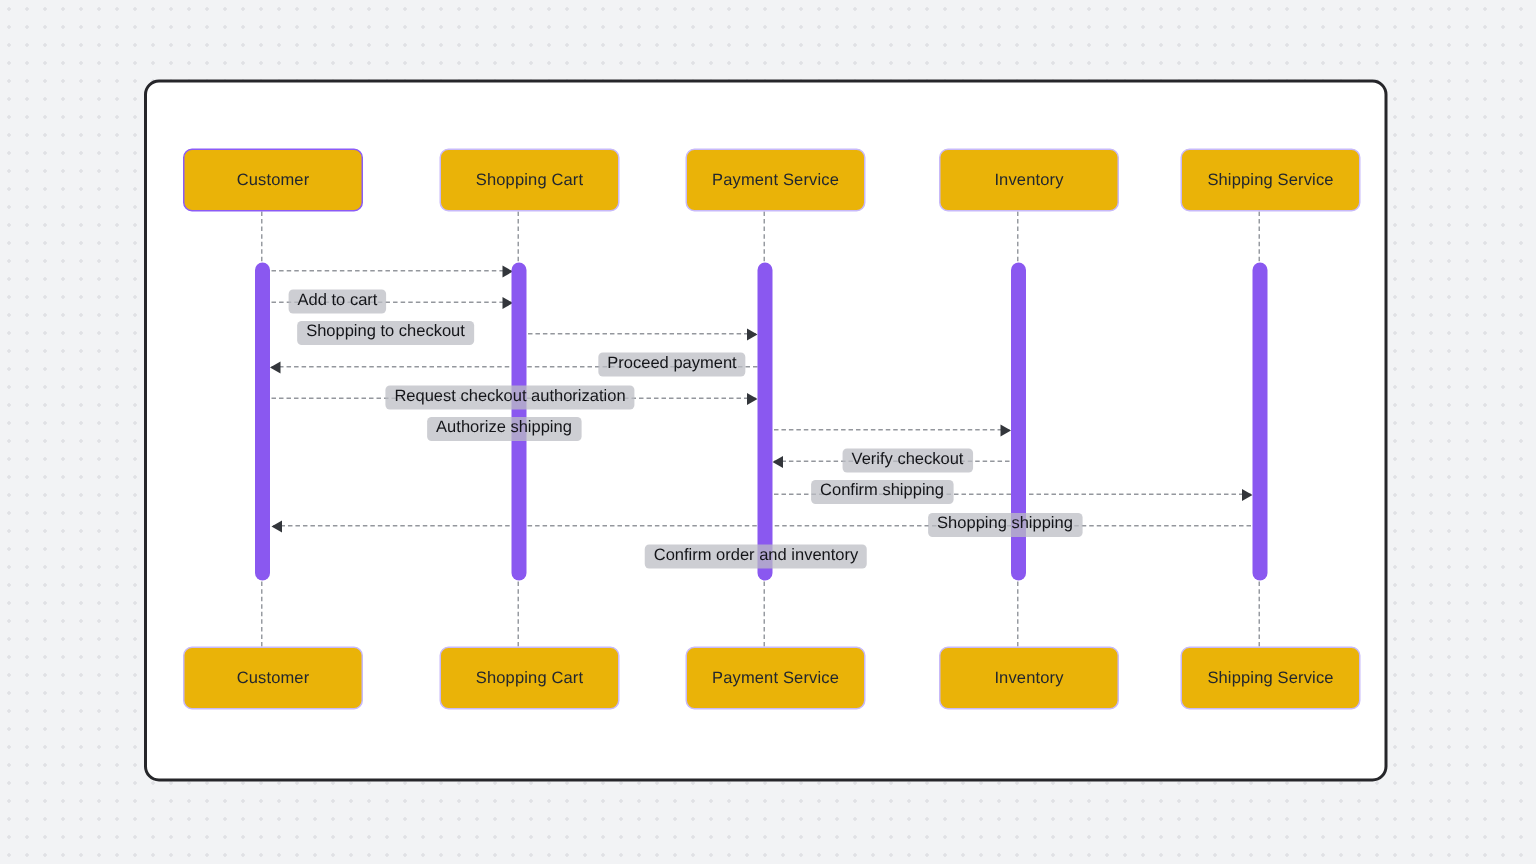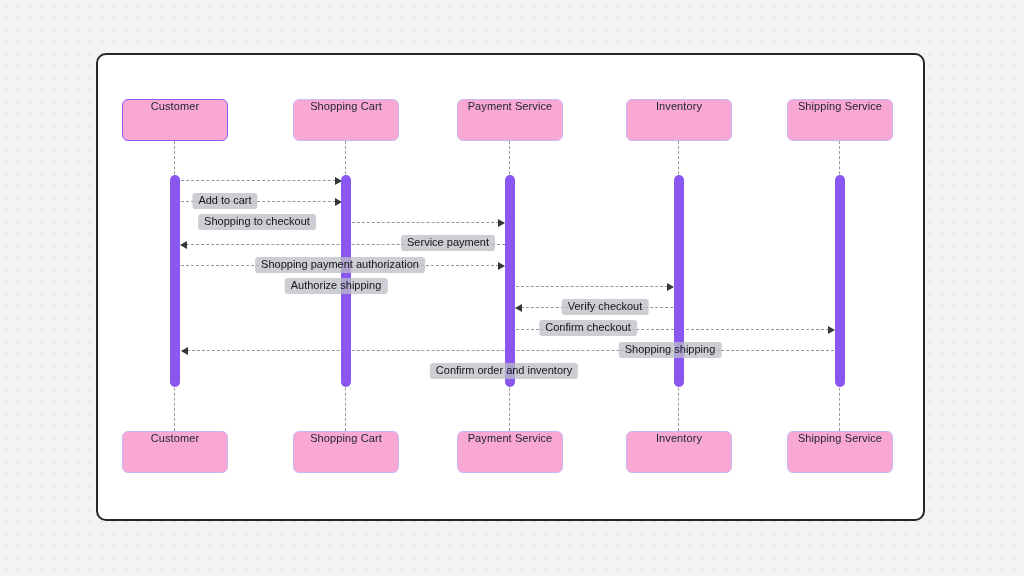--- a/index.html
+++ b/index.html
@@ -9,23 +9,23 @@
     background-color:#f2f3f5;
     background-image:radial-gradient(#e0e1e5 1px, transparent 1.3px);
     background-size:12px 12px;
   }
   .panel{
     position:absolute;left:96px;top:53px;width:829px;height:468px;
     background:#ffffff;border:2px solid #26262a;border-radius:10px;
     box-sizing:border-box;z-index:0;
   }
   .actor{
-    position:absolute;width:106px;height:42px;box-sizing:border-box;
-    background:#f9a8d4;border:1.5px solid #c7b9f9;border-radius:6px;
-    display:flex;justify-content:center;
+    position:absolute;width:120px;height:42px;box-sizing:border-box;
+    background:#eab308;border:1.5px solid #c7b9f9;border-radius:6px;
+    display:flex;align-items:center;justify-content:center;
     font-size:11px;color:#23272e;z-index:5;letter-spacing:.1px;
   }
   .actor.primary{border-color:#8b5cf6;}
   .lifeline{
     position:absolute;width:0;border-left:1.5px dashed #979ba1;z-index:1;
   }
   .bar{
     position:absolute;width:10px;height:212px;top:175px;
     background:#8a58f0;border-radius:5px;z-index:4;
   }
@@ -107,45 +107,45 @@
 
 <div class="msg" style="left:181px;top:202px;width:160px">
   <div class="msg-line" style="width:160px"></div>
   <span class="arrow-r"></span>
   <span class="msg-label" style="left:76px">Shopping to checkout</span>
 </div>
 
 <div class="msg" style="left:352px;top:223px;width:152px">
   <div class="msg-line" style="width:152px"></div>
   <span class="arrow-r"></span>
-  <span class="msg-label" style="left:96px">Service payment</span>
+  <span class="msg-label" style="left:96px">Proceed payment</span>
 </div>
 
 <div class="msg" style="left:181px;top:245px;width:324px">
   <div class="msg-line" style="width:324px"></div>
   <span class="arrow-l"></span>
-  <span class="msg-label" style="left:159px">Shopping payment authorization</span>
+  <span class="msg-label" style="left:159px">Request checkout authorization</span>
 </div>
 
 <div class="msg" style="left:181px;top:266px;width:323px">
   <div class="msg-line" style="width:323px"></div>
   <span class="arrow-r"></span>
   <span class="msg-label" style="left:155px">Authorize shipping</span>
 </div>
 
 <div class="msg" style="left:516px;top:287px;width:157px">
   <div class="msg-line" style="width:157px"></div>
   <span class="arrow-r"></span>
   <span class="msg-label" style="left:89px">Verify checkout</span>
 </div>
 
 <div class="msg" style="left:516px;top:308px;width:157px">
   <div class="msg-line" style="width:157px"></div>
   <span class="arrow-l"></span>
-  <span class="msg-label" style="left:72px">Confirm checkout</span>
+  <span class="msg-label" style="left:72px">Confirm shipping</span>
 </div>
 
 <div class="msg" style="left:516px;top:330px;width:318px">
   <div class="msg-line" style="width:318px"></div>
   <span class="arrow-r"></span>
   <span class="msg-label" style="left:154px">Shopping shipping</span>
 </div>
 
 <div class="msg" style="left:182px;top:351px;width:652px">
   <div class="msg-line" style="width:652px"></div>

